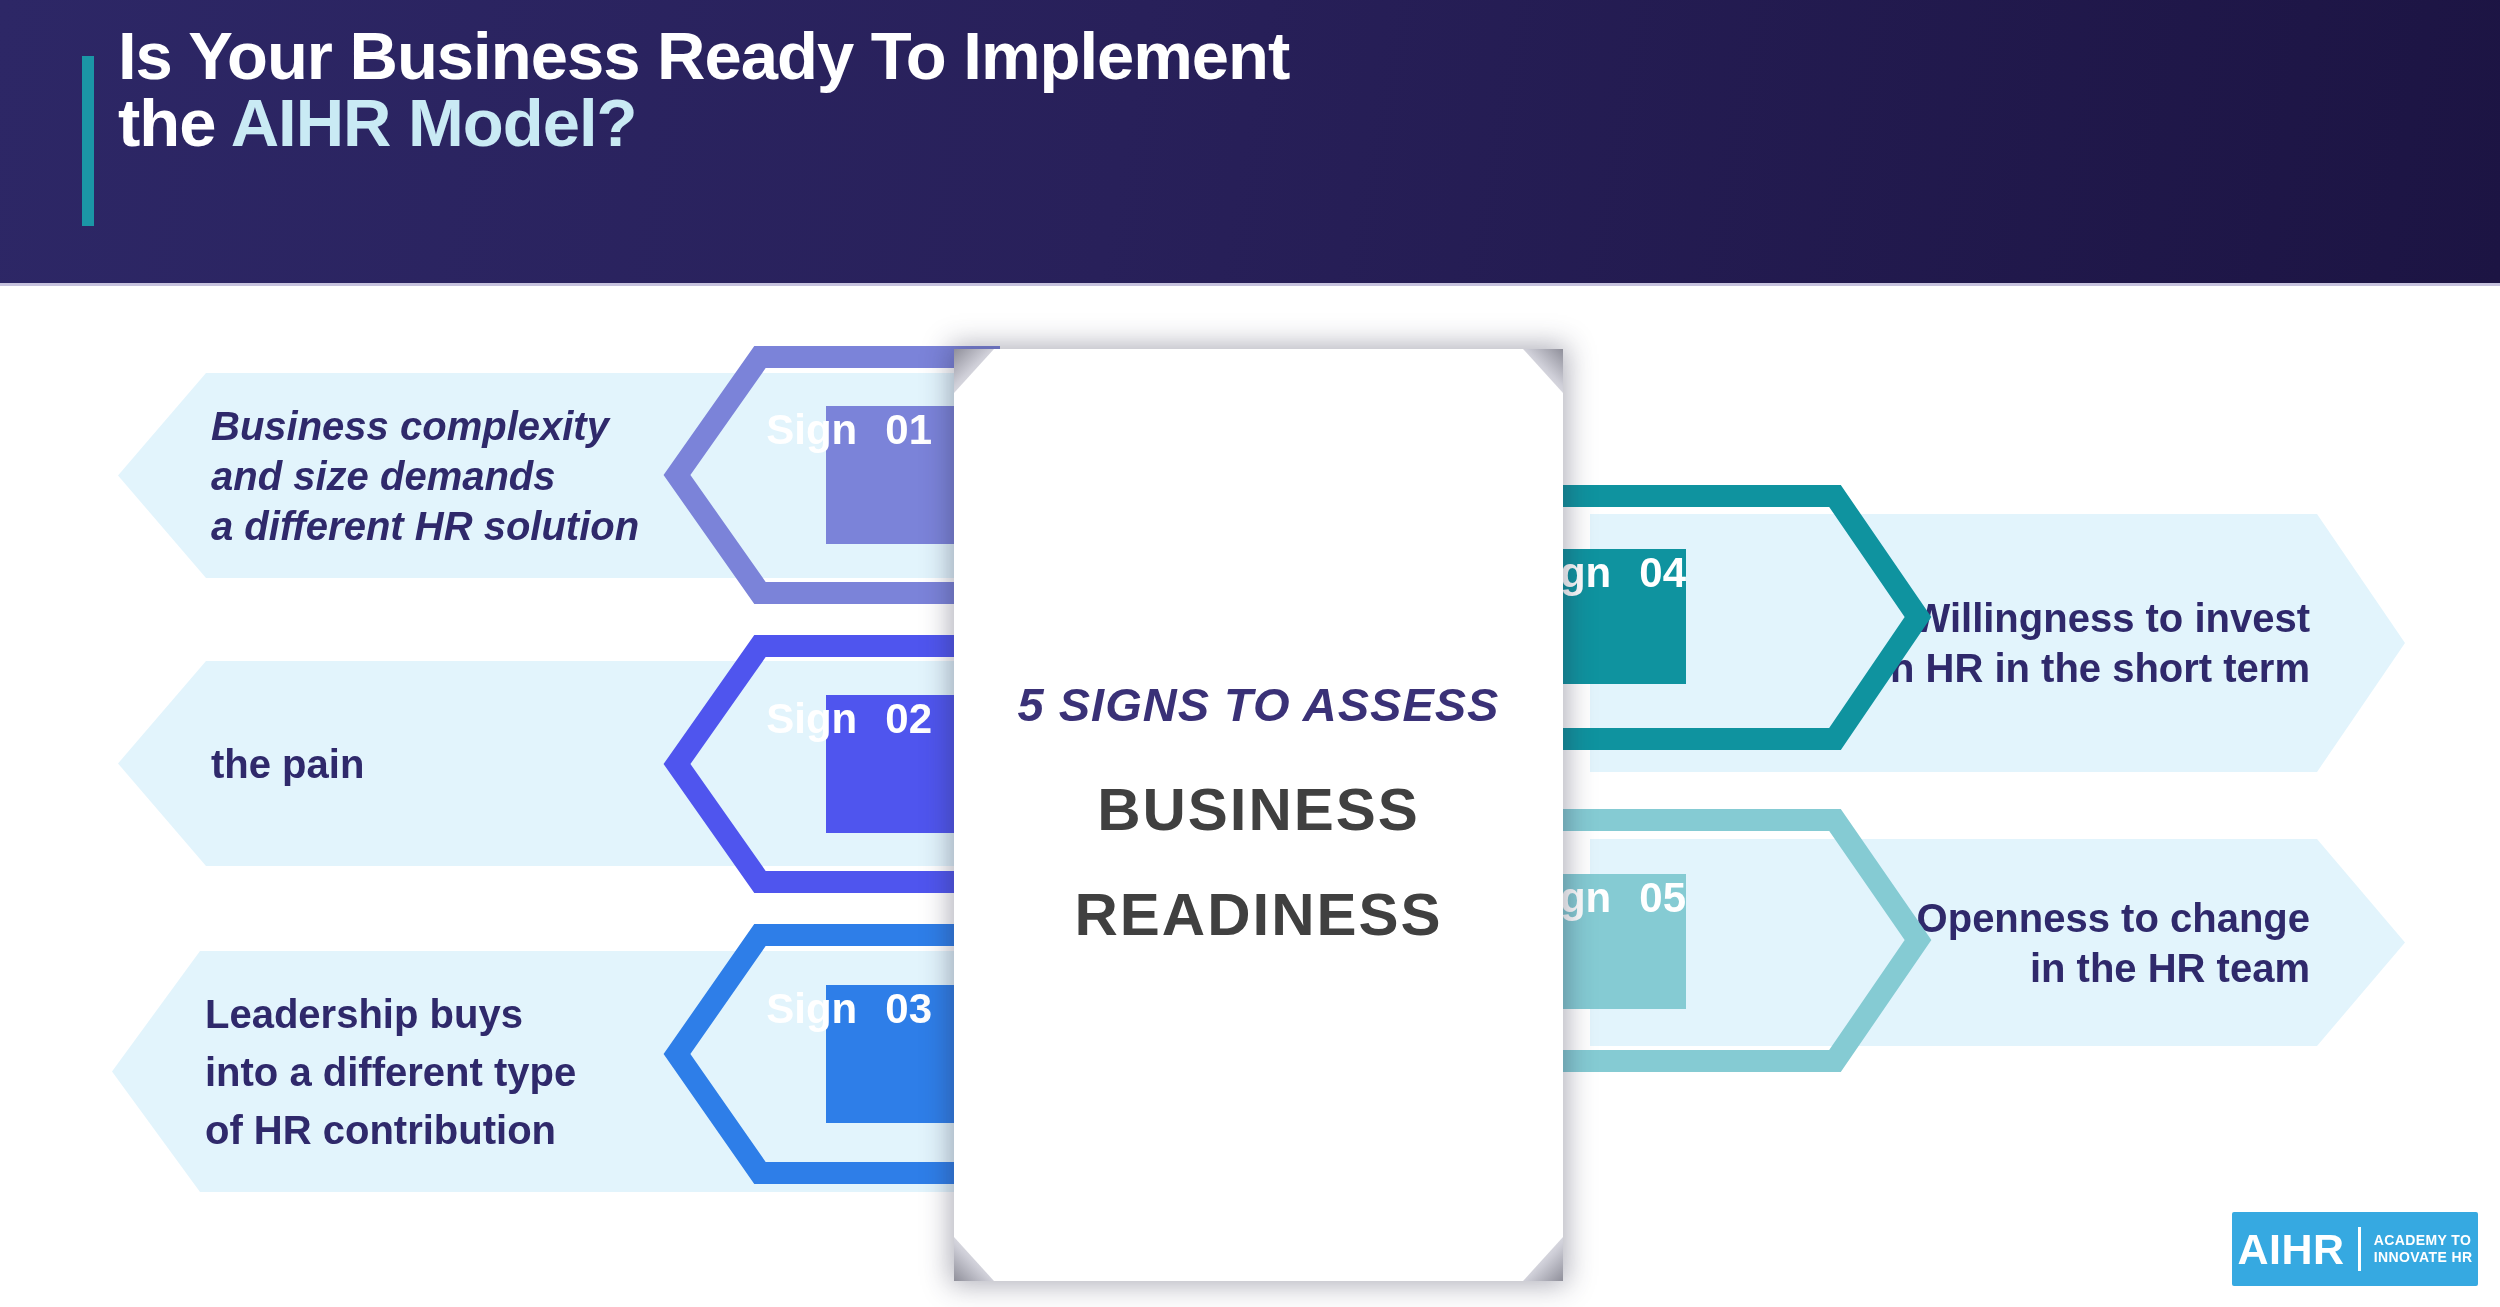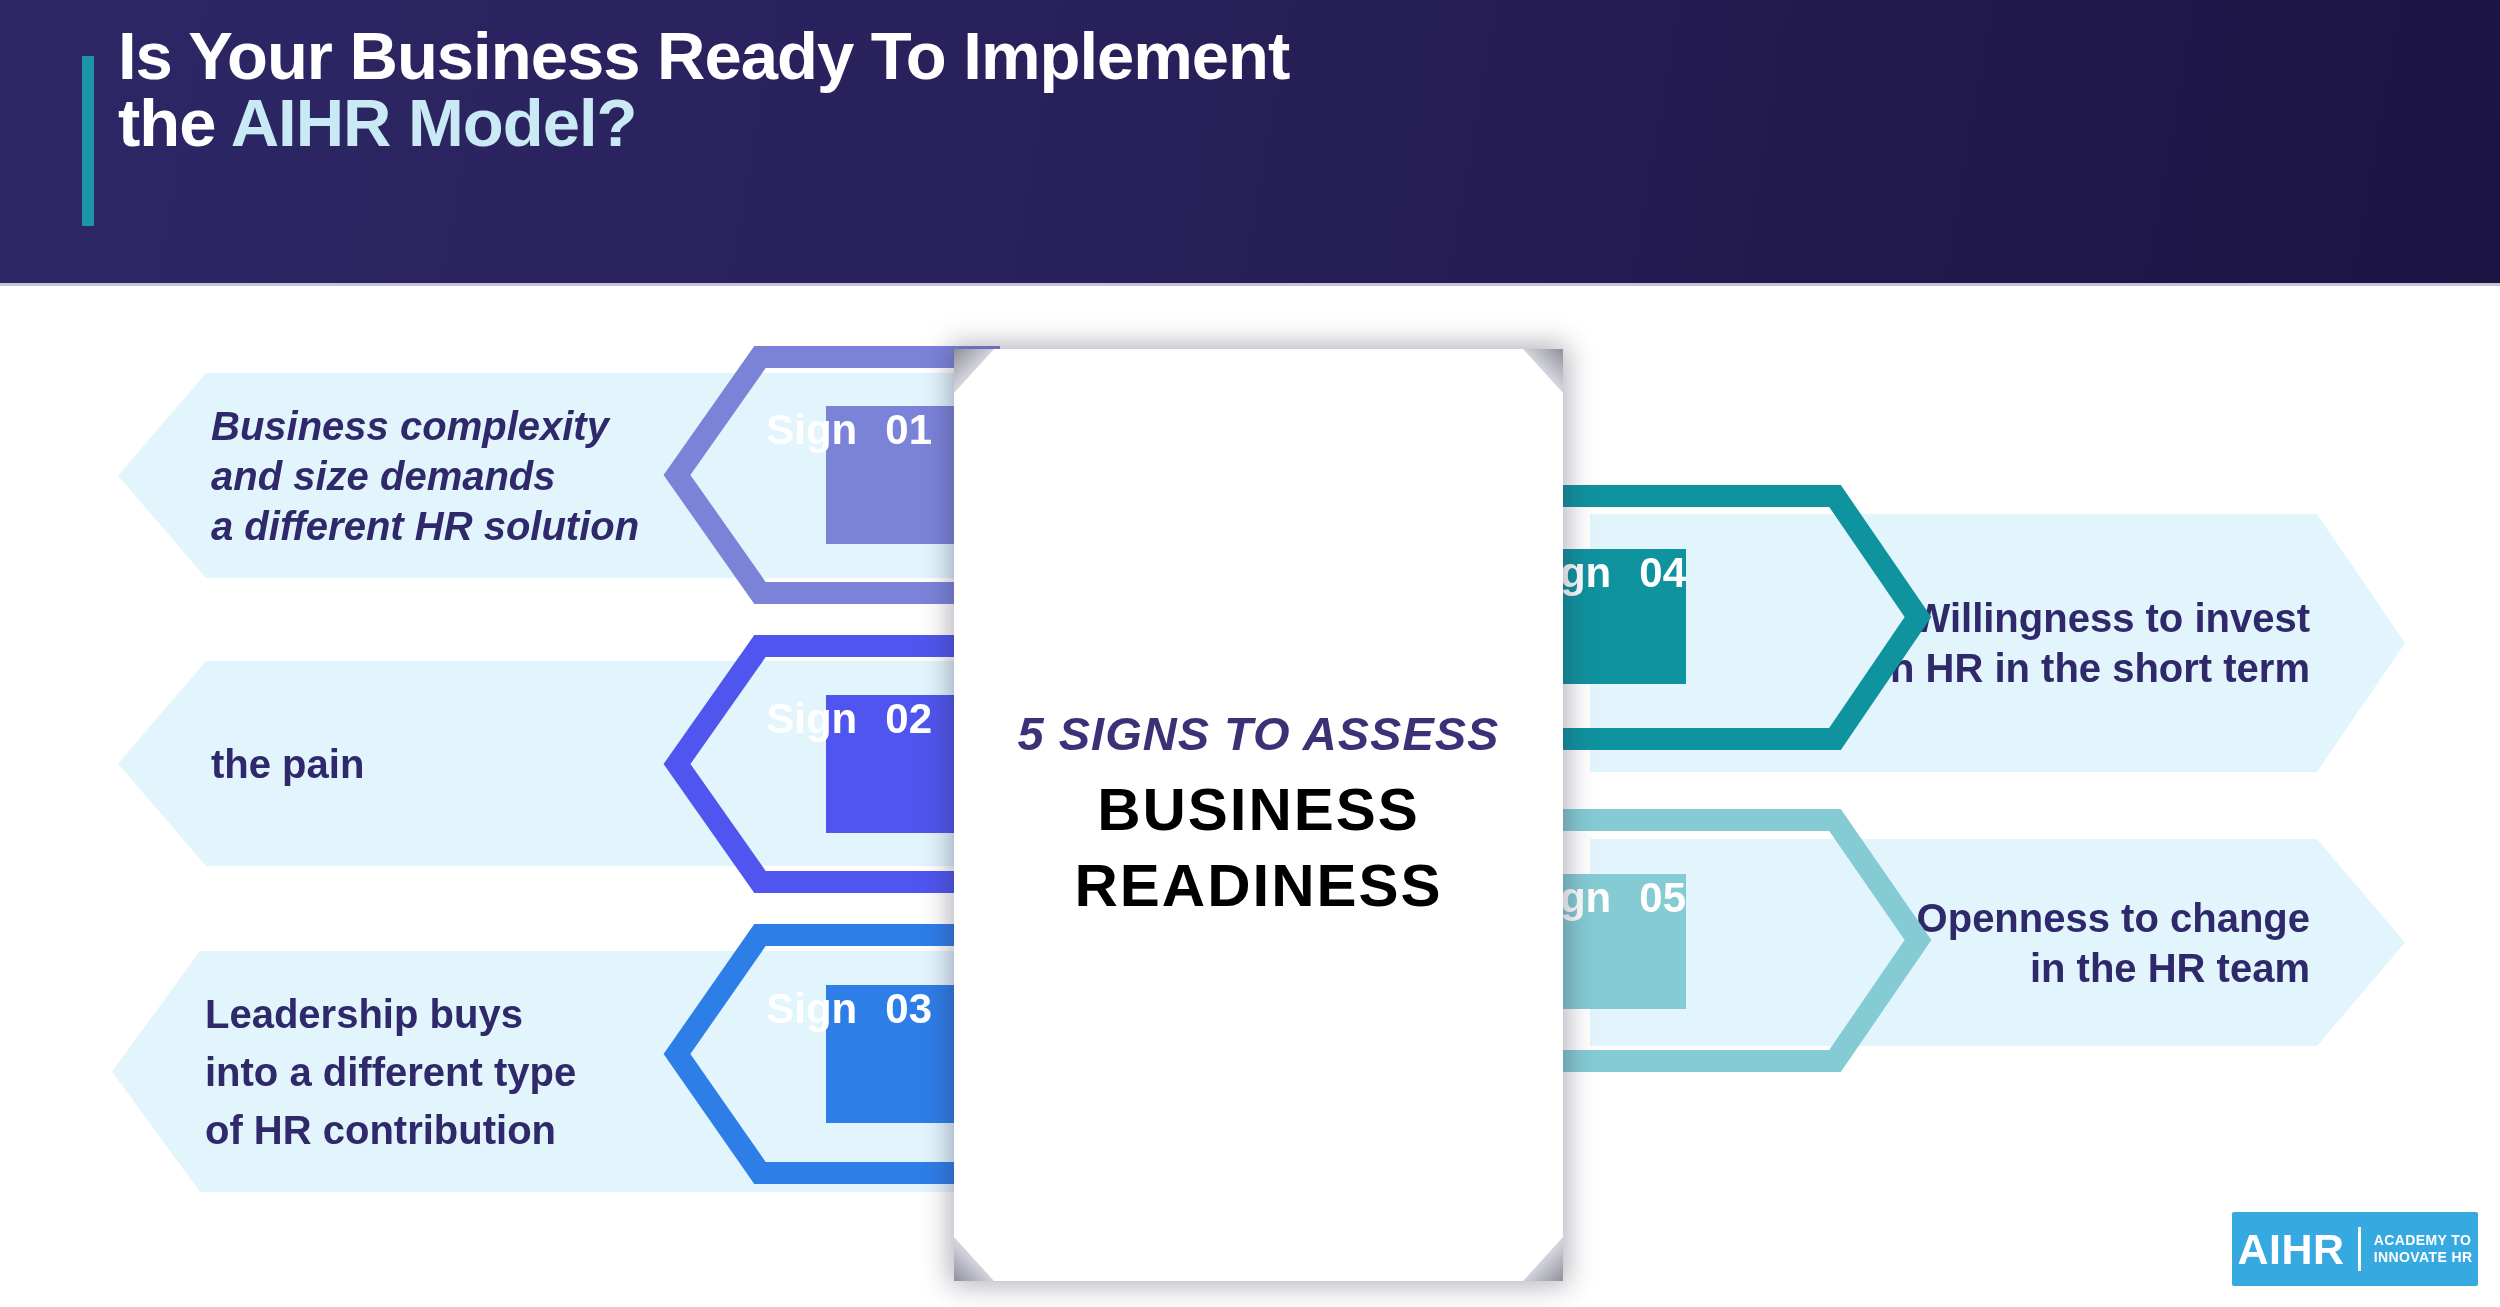--- a/index.html
+++ b/index.html
@@ -58,21 +58,21 @@
   .fold{position:absolute;width:40px;height:44px;z-index:6;}
   .fold.tl{left:0;top:0;clip-path:polygon(0 0,100% 0,0 100%);
     background:linear-gradient(135deg,#8f8f9a 0%,#cfcfd8 45%,#ffffff 100%);}
   .fold.tr{right:0;top:0;clip-path:polygon(0 0,100% 0,100% 100%);
     background:linear-gradient(225deg,#8f8f9a 0%,#cfcfd8 45%,#ffffff 100%);}
   .fold.bl{left:0;bottom:0;clip-path:polygon(0 0,0 100%,100% 100%);
     background:linear-gradient(45deg,#8f8f9a 0%,#cfcfd8 45%,#ffffff 100%);}
   .fold.br{right:0;bottom:0;clip-path:polygon(100% 0,0 100%,100% 100%);
     background:linear-gradient(315deg,#8f8f9a 0%,#cfcfd8 45%,#ffffff 100%);}
   .kicker{font-size:47px;font-weight:bold;font-style:italic;color:#3a3177;letter-spacing:1px;margin-bottom:11px;}
-  .big-teal{font-size:60px;font-weight:bold;color:#000000;letter-spacing:2px;line-height:76px;}
+  .big-teal{font-size:60px;font-weight:bold;color:#404040;letter-spacing:2px;line-height:76px;margin-top:29px;}
   
   .logo{
     position:absolute;left:2232px;top:1212px;width:246px;height:74px;background:#36a9e1;border-radius:2px;
     z-index:7;display:flex;align-items:center;justify-content:center;gap:13px;color:#ffffff;box-sizing:border-box;
   }
   .logo .brand{font-size:43px;font-weight:bold;letter-spacing:0.5px;}
   .logo .divider{width:3px;height:44px;background:#ffffff;}
   .logo .tag{font-size:14px;font-weight:bold;line-height:17px;letter-spacing:0.4px;}
 </style>
 </head>

